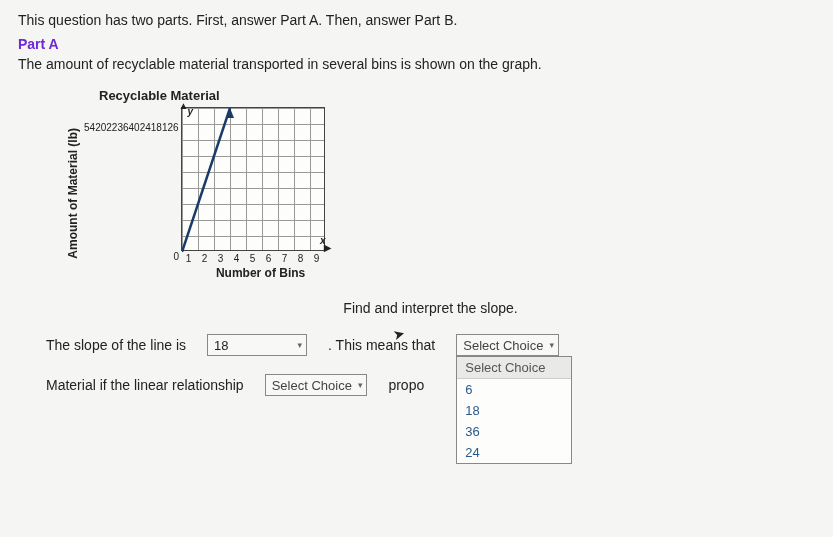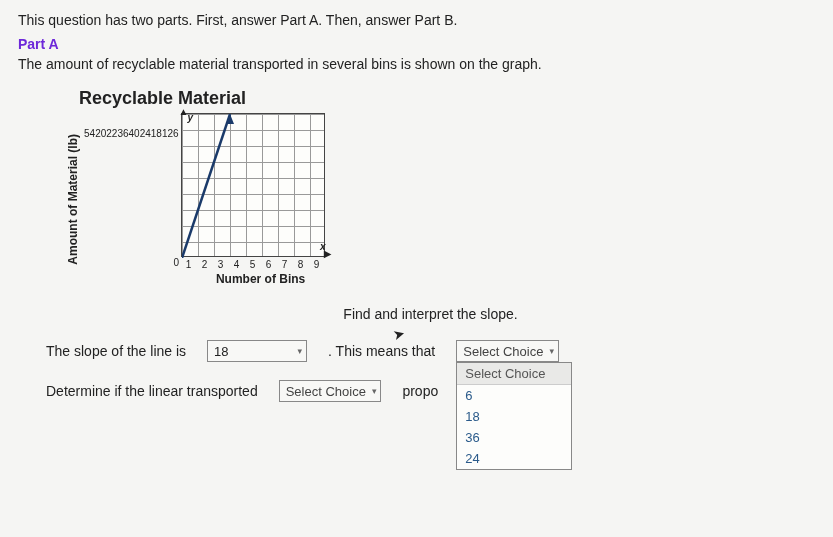--- a/index.html
+++ b/index.html
@@ -10,21 +10,21 @@
       color: #333;
       font-size: 14px;
       width: 833px;
       height: 537px;
       overflow: hidden;
     }
     .intro { margin-bottom: 8px; color: #222; }
     .part-label { font-weight: bold; margin-bottom: 4px; color: #6d28d9; }
     .statement { margin-bottom: 16px; color: #222; }
     .chart-section { margin-left: 48px; margin-bottom: 20px; }
-    .chart-title { font-weight: bold; font-size: 18px; margin-left: 13px; margin-bottom: 4px; color: #222; }
+    .chart-title { font-weight: bold; font-size: 13px; margin-left: 33px; margin-bottom: 4px; color: #222; }
     .chart-wrap { display: flex; align-items: center; }
     .ylabel {
       writing-mode: vertical-rl;
       transform: rotate(180deg);
       font-weight: bold;
       font-size: 12px;
       margin-right: 4px;
       color: #222;
     }
     .yticks {
@@ -176,21 +176,21 @@
       <div class="menu-header">Select Choice</div>
       <div class="menu-item">6</div>
       <div class="menu-item">18</div>
       <div class="menu-item">36</div>
       <div class="menu-item">24</div>
     </div>
   </span>
 </div>
 
 <div class="answer-row">
-  <span>Determine if the linear transported</span>
+  <span>Material if the linear relationship</span>
   <span class="dropdown-box">
     <span>Select Choice</span>
     <span class="chevron">▾</span>
   </span>
   <span>propo</span>
 </div>
 
 <div class="cursor">➤</div>
 
 </body></html>

